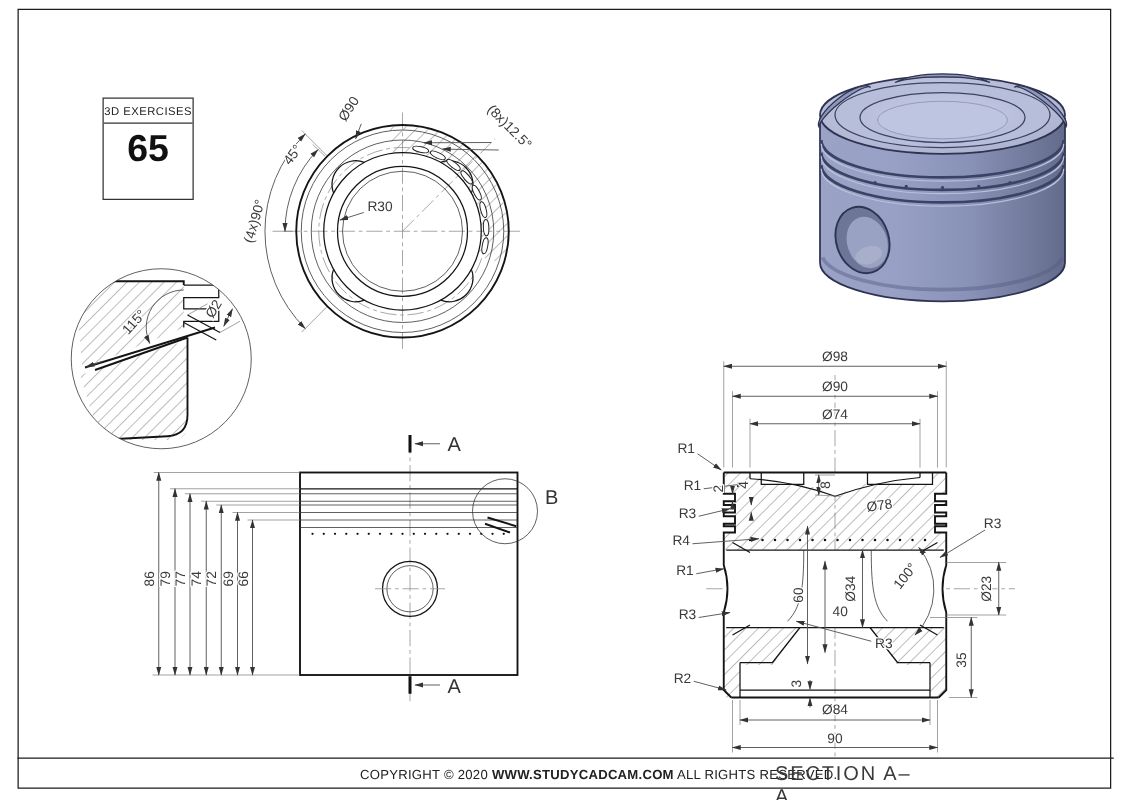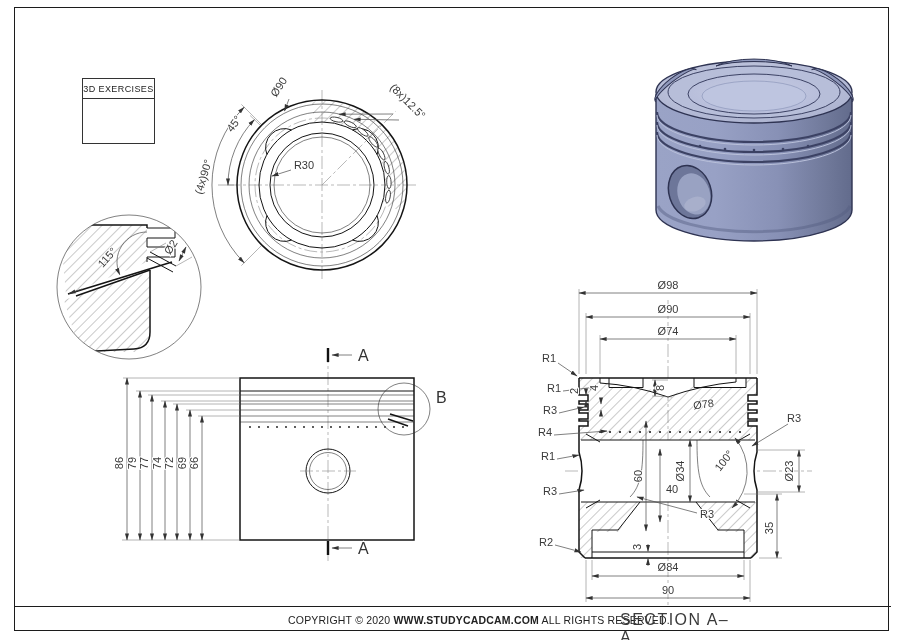--- a/index.html
+++ b/index.html
@@ -12,21 +12,21 @@
   svg text{font-family:"Liberation Sans",sans-serif;}
   .dt{font-size:11px;fill:#3a3a3a;paint-order:stroke;stroke:#ffffff;stroke-width:2px;}
   .mk{font-size:16px;fill:#333;paint-order:stroke;stroke:#fff;stroke-width:2px;}
   .bold{stroke:#141414;stroke-width:1.5;fill:none;}
   .med{stroke:#141414;stroke-width:1.0;fill:none;}
   .thin{stroke:#2b2b2b;stroke-width:0.6;fill:none;}
   .dim{stroke:#555;stroke-width:0.75;fill:none;}
   .ext{stroke:#777;stroke-width:0.55;fill:none;}
   .cl{stroke:#8a8a8a;stroke-width:0.6;fill:none;stroke-dasharray:13 3 3 3;}
   .wh{fill:#fff;}
-  .exbox{position:absolute;left:82px;top:78px;width:73px;height:66px;border:1.3px solid #333;
+  .exbox{position:absolute;left:82px;top:78px;width:73px;height:82px;border:1.3px solid #333;
          box-sizing:border-box;text-align:center;background:#fff;}
   .exbox .series{display:block;font-size:9px;letter-spacing:.4px;color:#222;padding:5px 0 4px;
          border-bottom:1.3px solid #333;}
   .exbox .num{display:block;font-size:30px;font-weight:bold;color:#111;line-height:42px;}
   .detail-title{position:absolute;left:36px;top:343px;font-size:15px;color:#222;letter-spacing:.5px;}
   .footer{position:absolute;left:0;top:611px;width:731px;height:22px;}
   .footer .copy{position:absolute;left:288px;top:3px;font-size:10.5px;color:#222;letter-spacing:.2px;}
   .footer .copy b{font-weight:bold;}
   .footer .secaa{position:absolute;left:620px;top:0;font-size:16px;color:#3a3a3a;letter-spacing:1.5px;}
 </style>
@@ -367,20 +367,21 @@
       <g transform="translate(690,192) rotate(-18)">
         <ellipse rx="21" ry="27" fill="#6d7699" stroke="#2e3352" stroke-width="1.5"></ellipse>
         <ellipse cx="3" cy="3" rx="16" ry="21" fill="#99a2c2"></ellipse>
         <ellipse cx="1" cy="13" rx="11" ry="7" fill="#aab1cd" opacity="0.85"></ellipse>
       </g>
     </g>
   </svg>
 
   <div class="exbox">
     <span class="series">3D EXERCISES</span>
+    <span class="num">65</span>
   </div>
 
 
   <div class="footer">
     <span class="copy"><span>COPYRIGHT © 2020</span> <b>WWW.STUDYCADCAM.COM</b> <span>ALL RIGHTS RESERVED.</span></span>
     <span class="secaa">SECTION A–A</span>
   </div>
 </div>
 
 </body></html>

